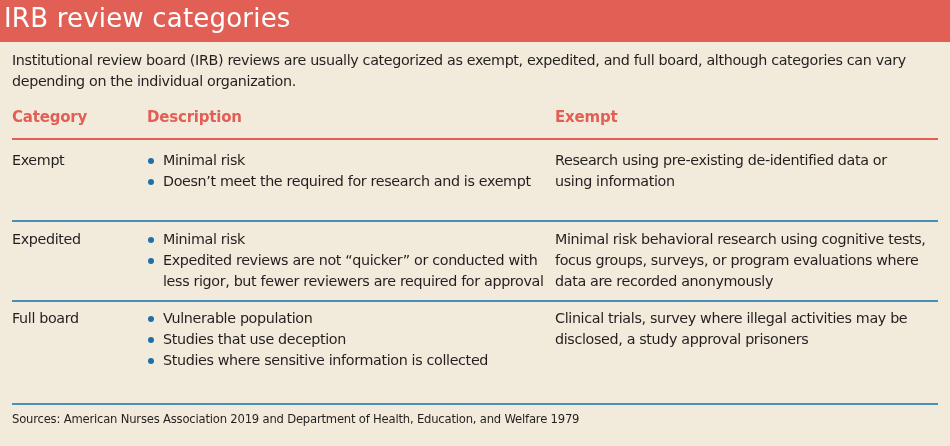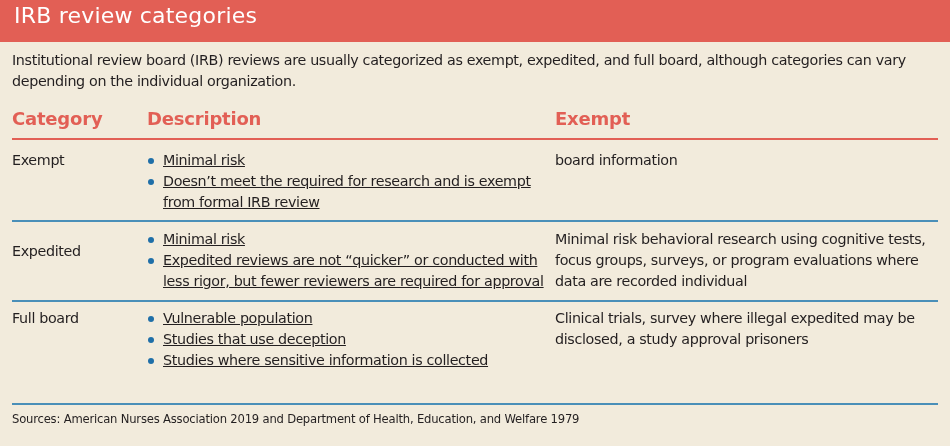--- a/index.html
+++ b/index.html
@@ -8,44 +8,44 @@
       background: #f2ebdc;
       font-family: "DejaVu Sans", sans-serif;
       color: #231f20;
       position: relative;
     }
     .title-band {
       position: absolute; left: 0; top: 0; width: 950px; height: 42px;
       background: #e25f55;
     }
     .title {
-      position: absolute; left: 14px; top: 3px;
-      font-size: 22px; color: #ffffff; letter-spacing: 0.2px;
+      position: absolute; left: 4px; top: 3px;
+      font-size: 26px; color: #ffffff; letter-spacing: 0.2px;
       white-space: nowrap;
     }
     .intro {
       position: absolute; left: 12px; top: 50px; width: 930px;
       font-size: 14.3px; line-height: 21px; letter-spacing: -0.35px;
     }
     .col-head {
       position: absolute; top: 108px;
-      font-size: 18px; font-weight: bold; color: #e25f55;
+      font-size: 15px; font-weight: bold; color: #e25f55;
       letter-spacing: -0.2px; white-space: nowrap;
     }
     .hline {
       position: absolute; left: 12px; width: 926px; height: 2px;
     }
     .hline.red { background: #e25f55; top: 138px; }
     .hline.blue { background: #4a8fb8; }
     .cell {
       position: absolute; font-size: 14.3px; line-height: 21px;
       letter-spacing: -0.35px; white-space: nowrap;
     }
     .bullets { list-style: none; margin: 0; padding: 0; }
-    .bullets li { position: relative; padding-left: 16px; text-decoration: underline; }
+    .bullets li { position: relative; padding-left: 16px; }
     .bullets li .dot {
       position: absolute; left: 1px; top: 8px; width: 6px; height: 6px;
       border-radius: 50%; background: #1f6fa8;
     }
     .sources {
       position: absolute; left: 12px; top: 412px;
       font-size: 11.6px; letter-spacing: -0.2px; white-space: nowrap; text-align: center;
     }
   </style>
 </head>
@@ -59,47 +59,48 @@
 
 <div class="col-head" style="left:12px">Category</div>
 <div class="col-head" style="left:147px">Description</div>
 <div class="col-head" style="left:555px">Exempt</div>
 
 <div class="hline red"></div>
 
 <div class="cell" style="left:12px; top:150px">Exempt</div>
 <ul class="cell bullets" style="left:147px; top:150px">
   <li><span class="dot"></span><span>Minimal risk</span></li>
-  <li><span class="dot"></span><span>Doesn’t meet the required for research and is exempt</span><br><span>from formal IRB review</span></li>
+  <li><span class="dot"></span><span>Doesn’t meet the required for research and is exempt</span><br></li>
 </ul>
 <div class="cell" style="left:555px; top:150px">
-  <div>board information</div>
+  <div>Research using pre-existing de-identified data or</div>
+  <div>using information</div>
 </div>
 
 <div class="hline blue" style="top:220px"></div>
 
-<div class="cell" style="left:12px; top:241px">Expedited</div>
+<div class="cell" style="left:12px; top:229px">Expedited</div>
 <ul class="cell bullets" style="left:147px; top:229px">
   <li><span class="dot"></span><span>Minimal risk</span></li>
   <li><span class="dot"></span><span>Expedited reviews are not “quicker” or conducted with</span><br><span>less rigor, but fewer reviewers are required for approval</span></li>
 </ul>
 <div class="cell" style="left:555px; top:229px">
   <div>Minimal risk behavioral research using cognitive tests,</div>
   <div>focus groups, surveys, or program evaluations where</div>
-  <div>data are recorded individual</div>
+  <div>data are recorded anonymously</div>
 </div>
 
 <div class="hline blue" style="top:300px"></div>
 
 <div class="cell" style="left:12px; top:308px">Full board</div>
 <ul class="cell bullets" style="left:147px; top:308px">
   <li><span class="dot"></span><span>Vulnerable population</span></li>
   <li><span class="dot"></span><span>Studies that use deception</span></li>
   <li><span class="dot"></span><span>Studies where sensitive information is collected</span></li>
 </ul>
 <div class="cell" style="left:555px; top:308px">
-  <div>Clinical trials, survey where illegal expedited may be</div>
+  <div>Clinical trials, survey where illegal activities may be</div>
   <div>disclosed, a study approval prisoners</div>
 </div>
 
 <div class="hline blue" style="top:403px"></div>
 
 <div class="sources">Sources: American Nurses Association 2019 and Department of Health, Education, and Welfare 1979</div>
 
 </body></html>

